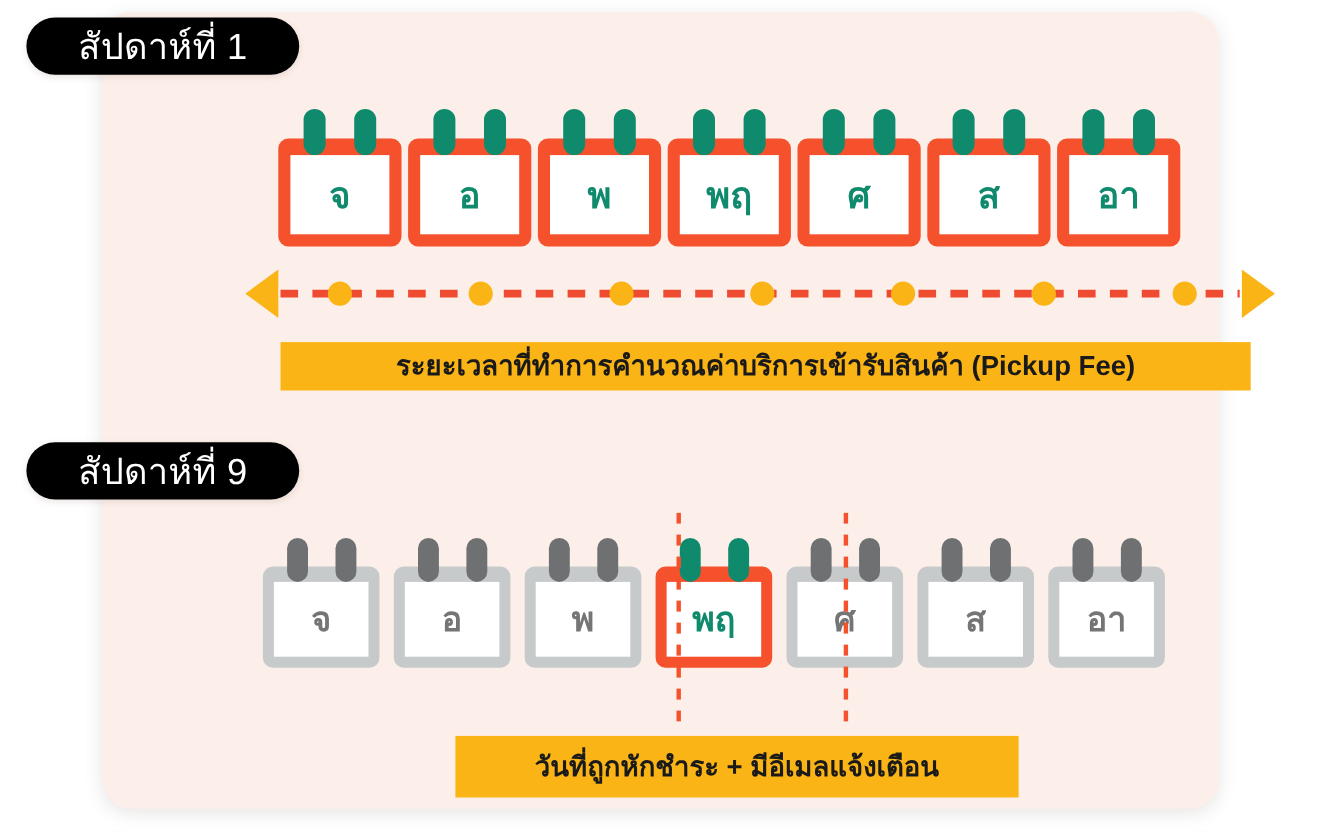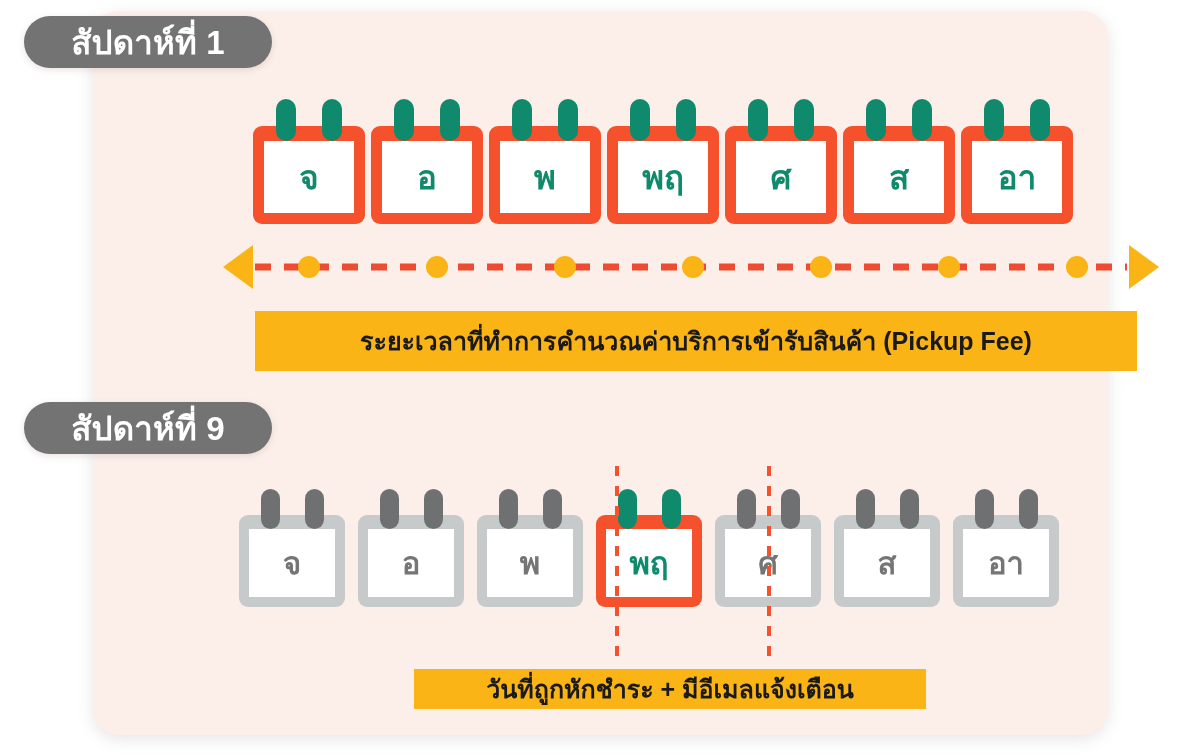--- a/index.html
+++ b/index.html
@@ -28,25 +28,25 @@
     border-radius: 26px;
     box-shadow: 0 4px 16px rgba(120, 110, 105, 0.18);
   }
 
   
   .week-pill {
     position: absolute;
     display: flex;
     align-items: center;
     justify-content: center;
-    background: #737373;
+    background: #000000;
     border-radius: 999px;
     color: #ffffff;
     font-size: 33px;
-    font-weight: bold;
+    font-weight: normal;
     letter-spacing: 0.2px;
     line-height: 1;
     box-shadow: 0 2px 7px rgba(120, 80, 70, 0.16);
     z-index: 6;
     white-space: nowrap;
   }
   .week-pill.w1 {
     left: 24px;
     top: 16px;
     width: 248px;
@@ -172,27 +172,27 @@
     font-size: 25px;
     font-weight: bold;
     line-height: 1;
     white-space: nowrap;
     z-index: 5;
   }
   .banner.b1 {
     left: 162px;
     top: 300px;
     width: 882px;
-    height: 60px;
+    height: 44px;
   }
   .banner.b2 {
     left: 321px;
     top: 658px;
     width: 512px;
-    height: 40px;
+    height: 56px;
   }
 
   
   .vdash {
     position: absolute;
     width: 4px;
     top: 455px;
     height: 190px;
     z-index: 4;
     background-image: linear-gradient(to bottom, #F4512C 0, #F4512C 10px, transparent 10px, transparent 20px);

